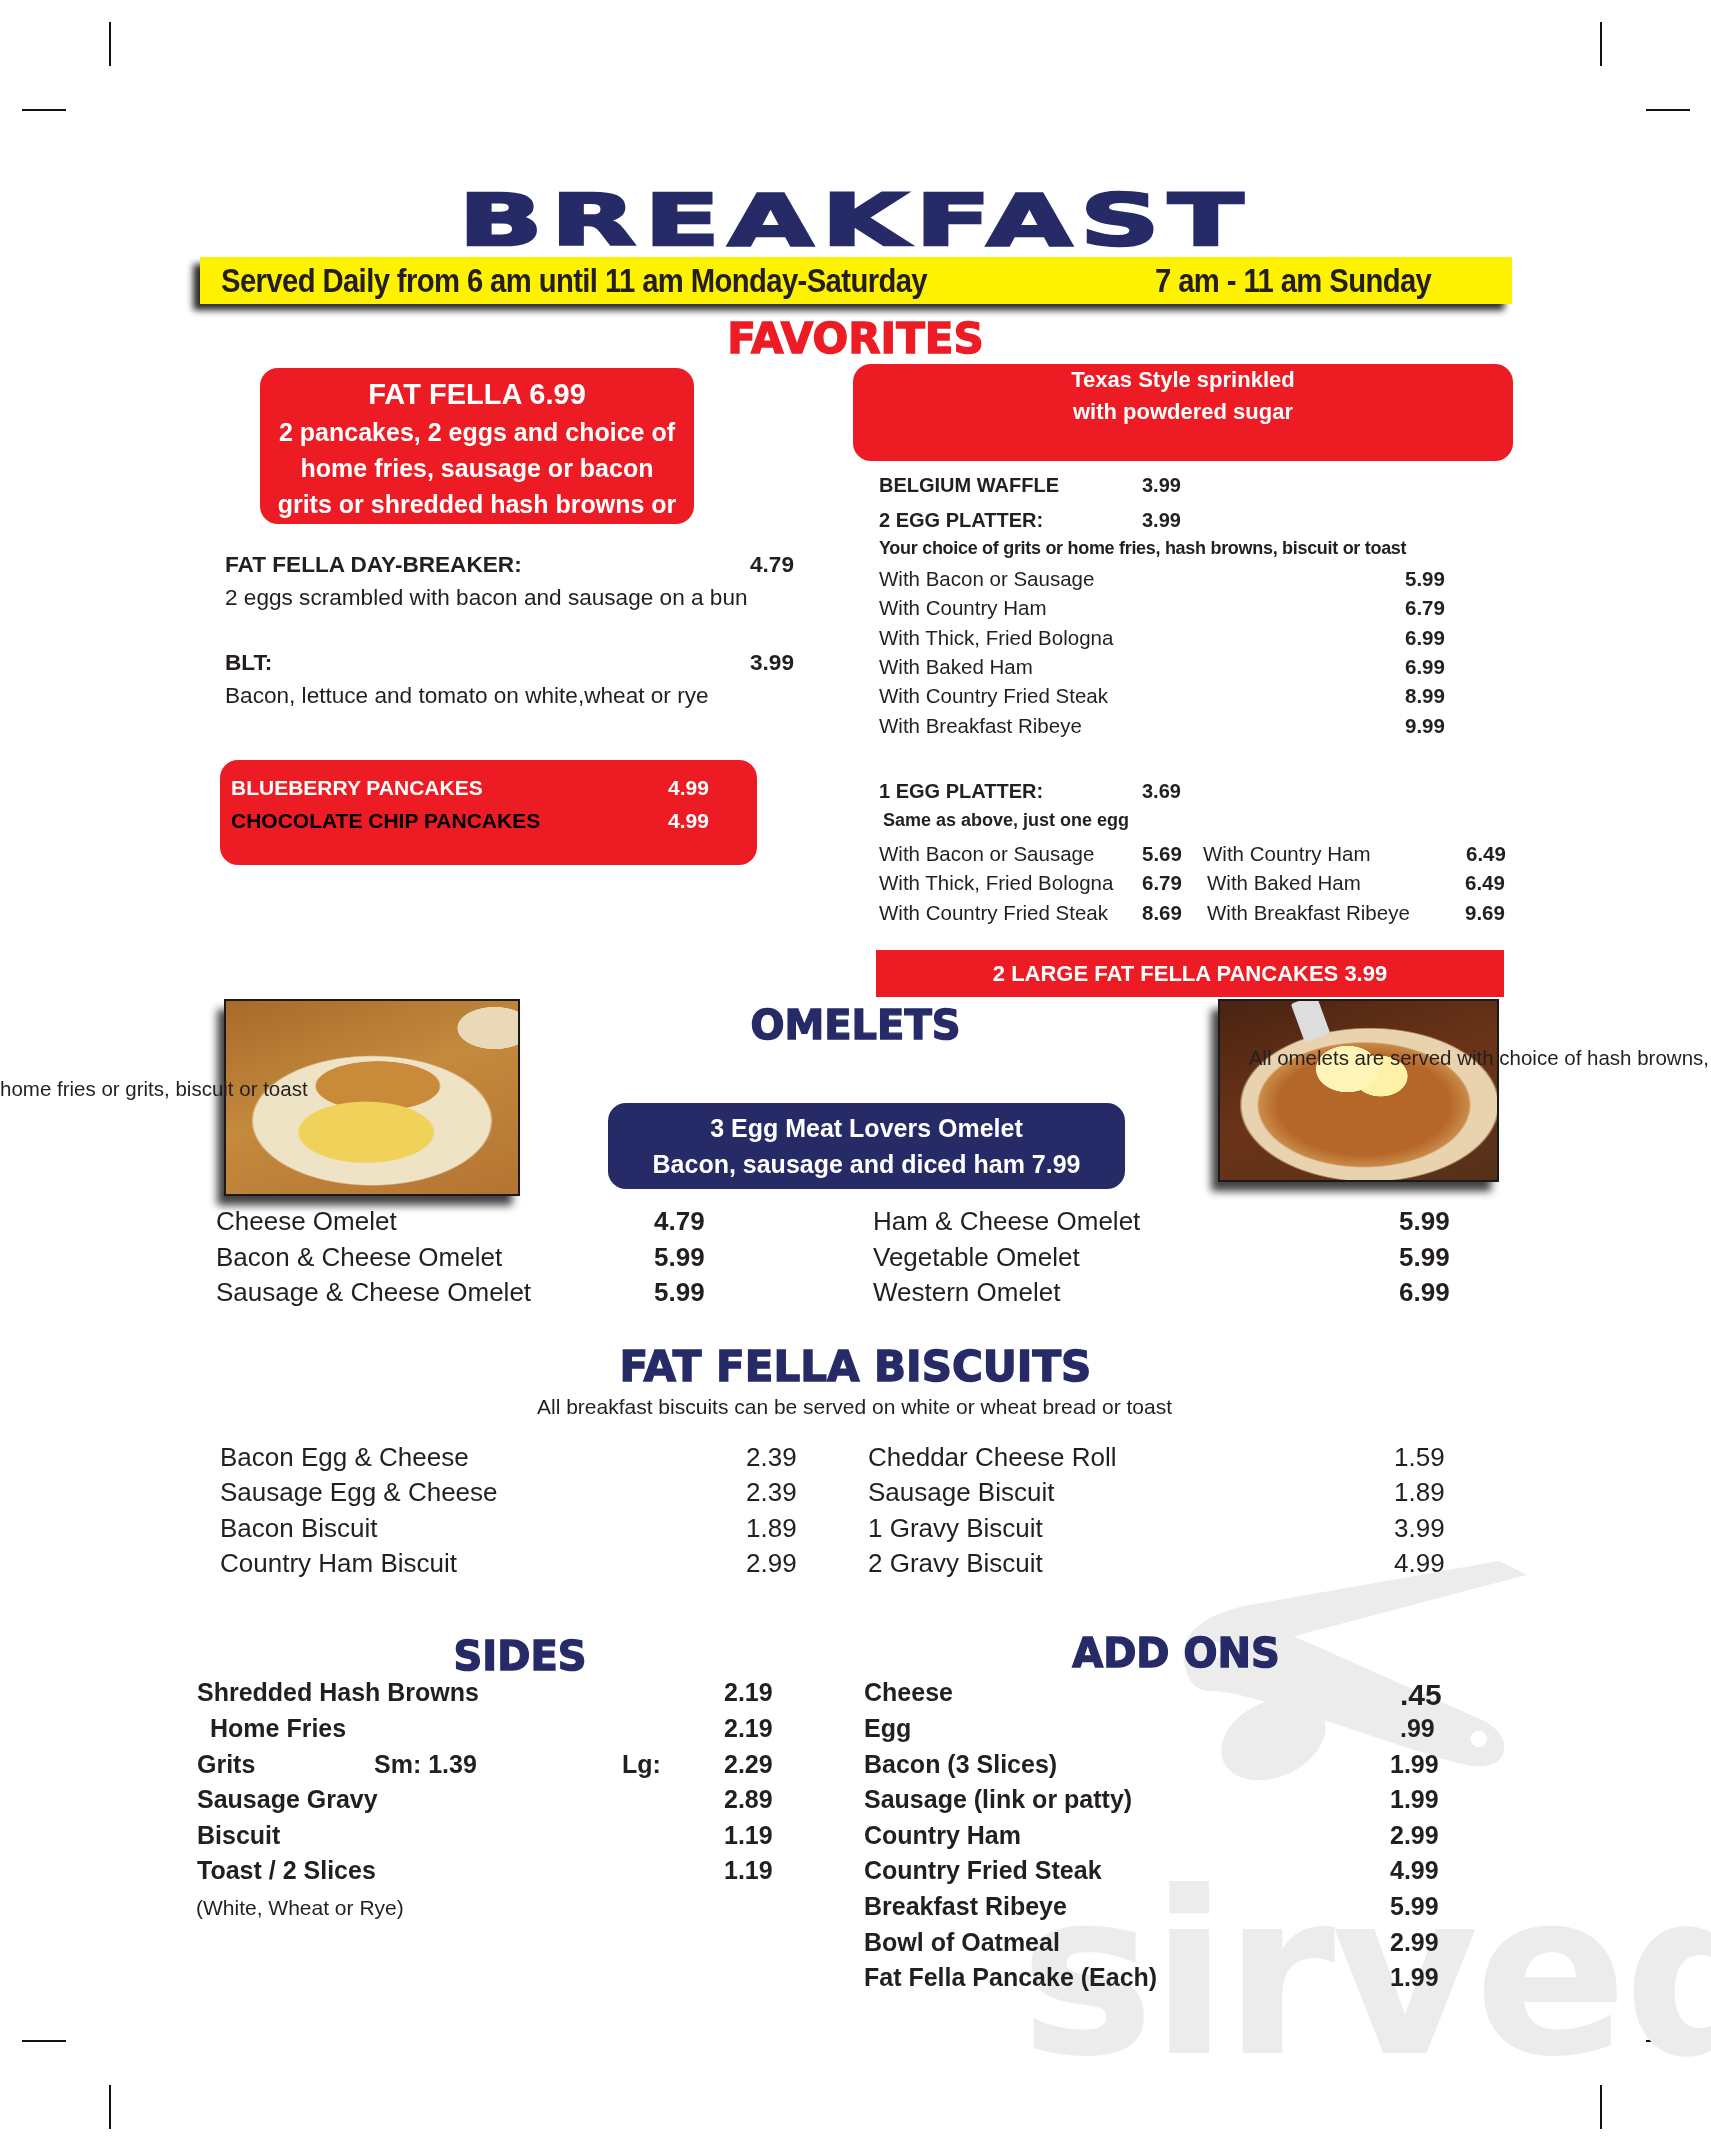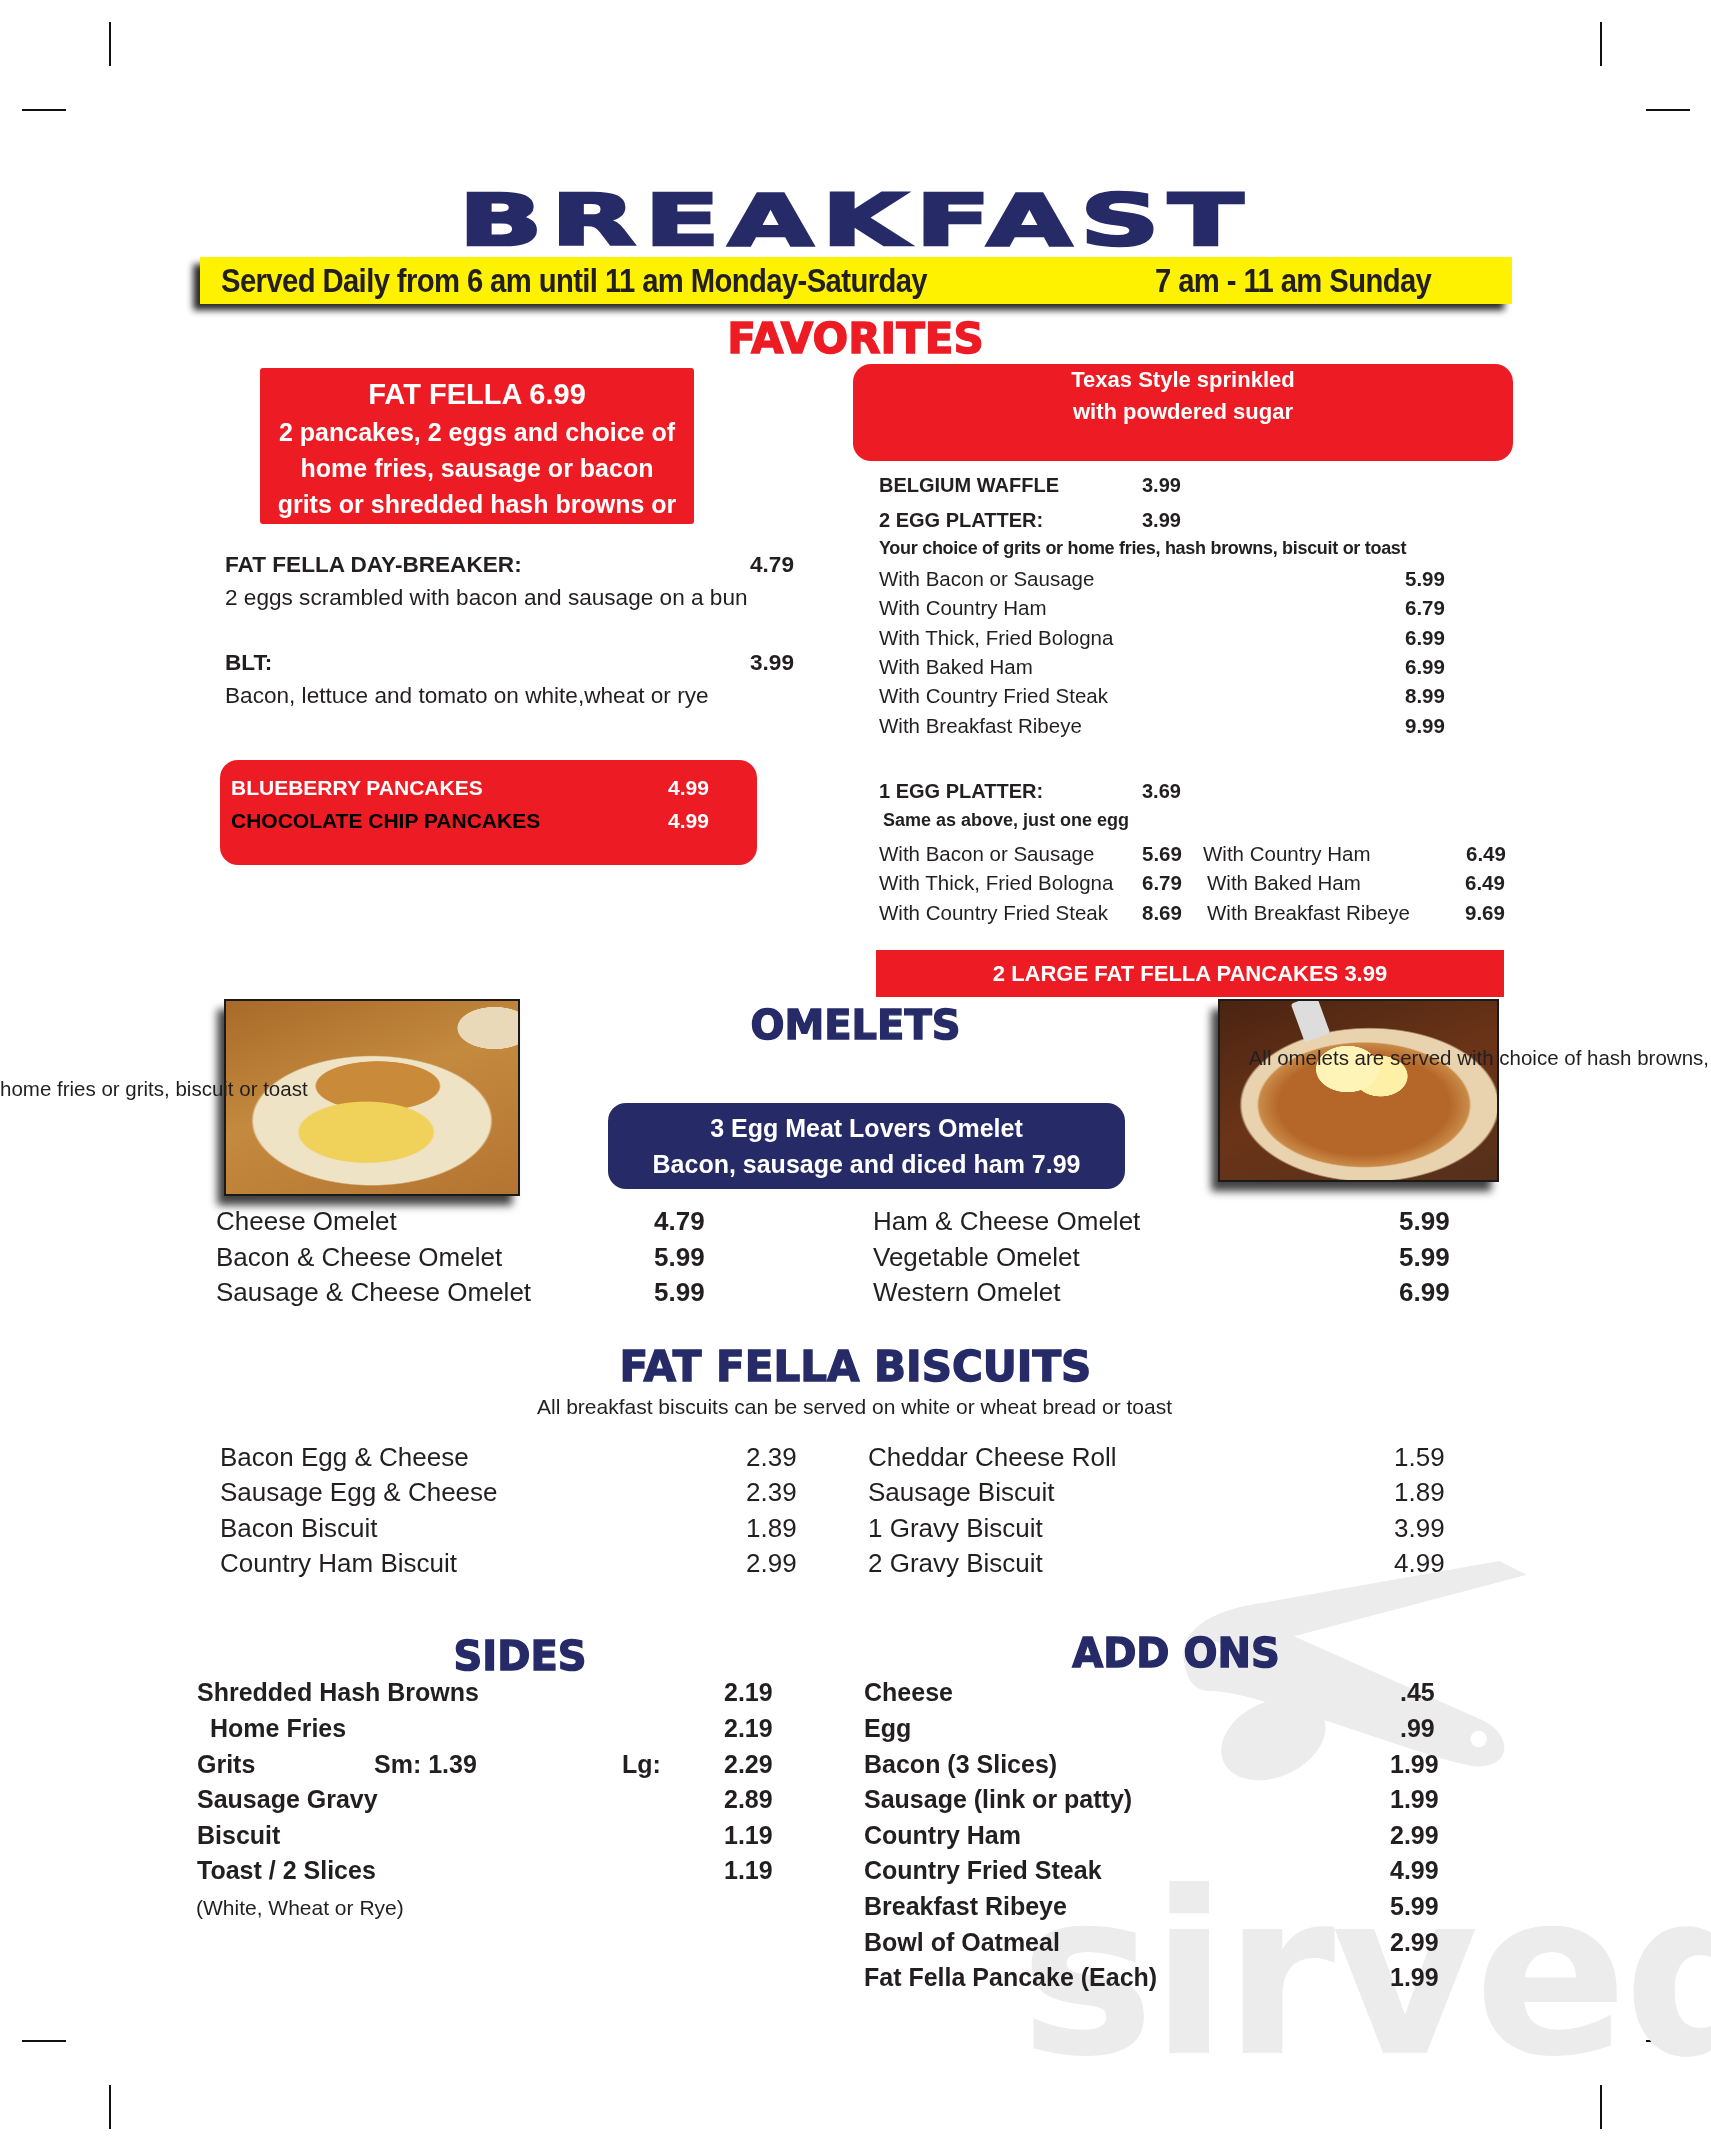--- a/index.html
+++ b/index.html
@@ -18,21 +18,21 @@
   .banner span { position:absolute; top:4.1px; font-family:"Liberation Sans", sans-serif;
                  font-weight:bold; font-size:34px; color:#231f20; letter-spacing:-0.7px;
                  transform:scaleX(0.86); transform-origin:0 0; white-space:nowrap; }
   .sec-red { position:absolute; left:0; width:1711px; text-align:center; color:#ed1c24;
              font-family:"DejaVu Sans", sans-serif; font-weight:900; font-size:42px; line-height:48px;
              -webkit-text-stroke:1.4px #ed1c24; }
   .sec-blue { position:absolute; text-align:center; color:#262b68;
               font-family:"DejaVu Sans", sans-serif; font-weight:900; line-height:48px;
               -webkit-text-stroke:1.4px #262b68; white-space:nowrap; }
 
-  .redbox { position:absolute; background:#ed1c24; color:#fff; border-radius:3px; text-align:center;
+  .redbox { position:absolute; background:#ed1c24; color:#fff; border-radius:18px; text-align:center;
             font-family:"Liberation Sans", sans-serif; font-weight:bold; }
   .redbox .line { display:block; white-space:nowrap; }
 
   .txt { position:absolute; white-space:nowrap; font-family:"Liberation Sans", sans-serif; color:#231f20; }
   .b { font-weight:bold; }
 
   .navybox { position:absolute; left:608px; top:1103px; width:517px; height:86px; background:#262b68;
              border-radius:18px; color:#fff; text-align:center; font-weight:bold; font-size:25px; }
   .navybox .line { display:block; line-height:36px; }
   .navybox .line:first-child { margin-top:6.8px; }
@@ -216,21 +216,21 @@
 <div class="txt b" style="left:197px;top:1785px;font-size:25px">Sausage Gravy</div>
 <div class="txt b" style="left:724px;top:1785px;font-size:25px">2.89</div>
 <div class="txt b" style="left:197px;top:1821px;font-size:25px">Biscuit</div>
 <div class="txt b" style="left:724px;top:1821px;font-size:25px">1.19</div>
 <div class="txt b" style="left:197px;top:1856px;font-size:25px">Toast / 2 Slices</div>
 <div class="txt b" style="left:724px;top:1856px;font-size:25px">1.19</div>
 <div class="txt" style="left:196px;top:1896px;font-size:21px">(White, Wheat or Rye)</div>
 
 <div class="sec-blue" style="left:1005px;width:342px;top:1629px;font-size:40px">ADD ONS</div>
 <div class="txt b" style="left:864px;top:1678px;font-size:25px">Cheese</div>
-<div class="txt b" style="left:1400px;top:1678px;font-size:25px">.45</div>
+<div class="txt b" style="left:1400px;top:1678px;font-size:30px">.45</div>
 <div class="txt b" style="left:864px;top:1714px;font-size:25px">Egg</div>
 <div class="txt b" style="left:1400px;top:1714px;font-size:25px">.99</div>
 <div class="txt b" style="left:864px;top:1750px;font-size:25px">Bacon (3 Slices)</div>
 <div class="txt b" style="left:1390px;top:1750px;font-size:25px">1.99</div>
 <div class="txt b" style="left:864px;top:1785px;font-size:25px">Sausage (link or patty)</div>
 <div class="txt b" style="left:1390px;top:1785px;font-size:25px">1.99</div>
 <div class="txt b" style="left:864px;top:1821px;font-size:25px">Country Ham</div>
 <div class="txt b" style="left:1390px;top:1821px;font-size:25px">2.99</div>
 <div class="txt b" style="left:864px;top:1856px;font-size:25px">Country Fried Steak</div>
 <div class="txt b" style="left:1390px;top:1856px;font-size:25px">4.99</div>

